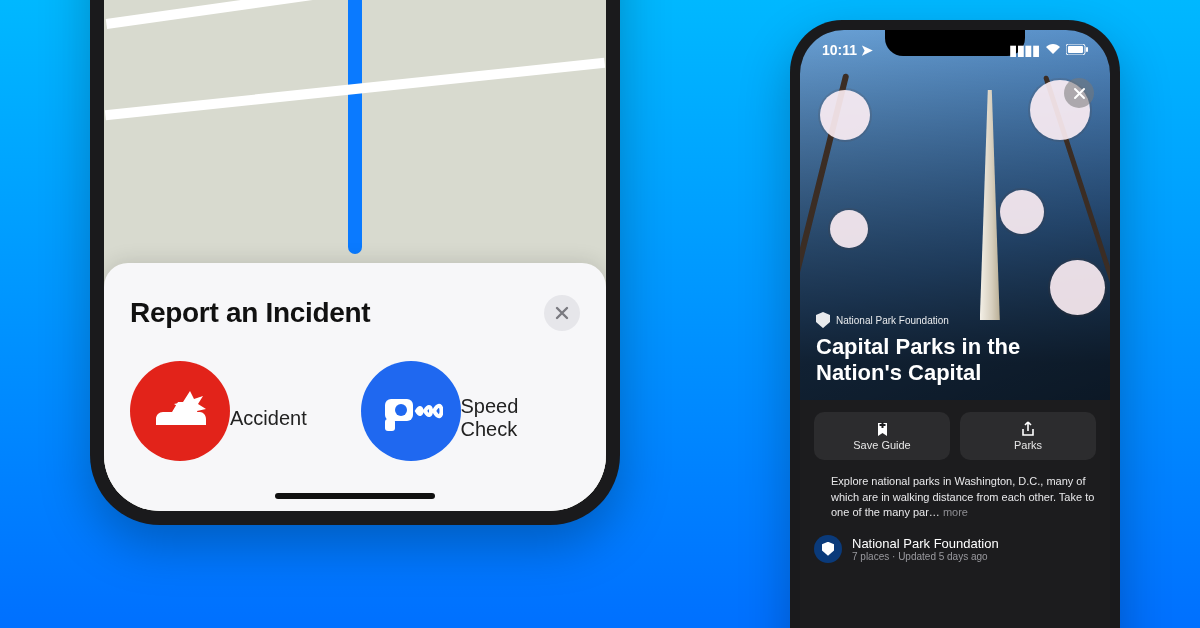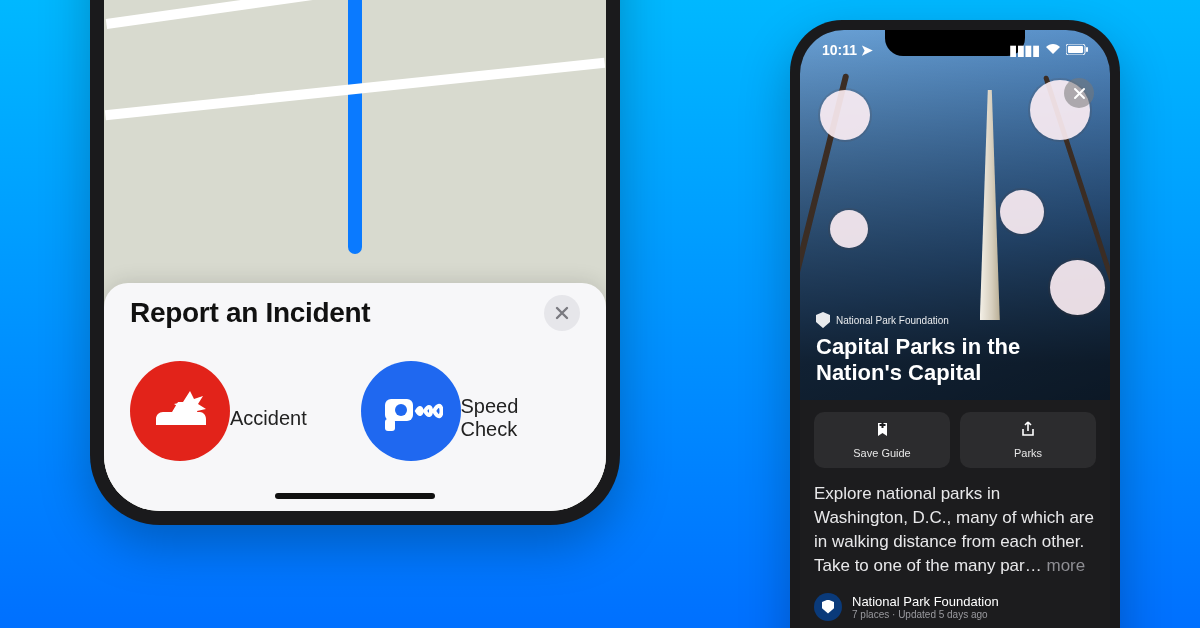--- a/index.html
+++ b/index.html
@@ -37,21 +37,21 @@
   }
   .map::before { top:150px; left:0; width:100%; height:10px; transform:rotate(-8deg);}
   .map::after  { top:250px; left:0; width:100%; height:10px; transform:rotate(-6deg);}
   .route {
     position:absolute; top:0; left:50%; transform:translateX(-50%);
     width:14px; height:420px; background:#0a7aff; border-radius:7px;
   }
   .sheet {
     position:absolute; left:0; right:0; bottom:0;
     background:#f7f7f9; border-radius:24px 24px 0 0;
-    padding:12px 26px 50px;
+    padding:32px 26px 50px;
     box-shadow:0 -2px 20px rgba(0,0,0,.12);
   }
   .sheet-head { display:flex; justify-content:space-between; align-items:center; }
   .sheet-title { font-size:28px; font-weight:700; color:#111; letter-spacing:-.3px;}
   .close-btn {
     width:36px; height:36px; border-radius:50%; background:#e6e6ea;
     display:flex; align-items:center; justify-content:center;
     color:#7a7a80; font-size:20px; cursor:pointer;
   }
   .options { display:flex; justify-content:space-between; margin-top:30px; gap:12px;}
@@ -131,22 +131,22 @@
     position:absolute; top:370px; left:0; right:0; bottom:0;
     background:#1c1c1e; color:#fff; padding:12px 14px 0;
   }
   .btn-row { display:flex; gap:10px; }
   .pill {
     flex:1; background:#2c2c2e; border-radius:10px;
     display:flex; flex-direction:column; align-items:center; justify-content:center;
     padding:9px 0; cursor:pointer;
   }
   .pill .ic { font-size:15px; line-height:1;}
-  .pill .lbl { font-size:11px; margin-top:8px; color:#e6e6e6;}
-  .desc { font-size:17px; line-height:1.42; margin-top:14px; color:#e8e8ea;}
+  .pill .lbl { font-size:11px; margin-top:0; color:#e6e6e6;}
+  .desc { font-size:11px; line-height:1.42; margin-top:14px; color:#e8e8ea;margin-left:17px;}
   .more { color:#8e8e93;}
   .author-row { display:flex; align-items:center; gap:10px; margin-top:14px;}
   .author-badge{
     width:28px;height:28px;border-radius:50%;background:#0a3a7a;
     display:flex;align-items:center;justify-content:center;
   }
   .author-badge .s{width:12px;height:14px;background:#fff;clip-path:polygon(50% 0,100% 18%,100% 62%,50% 100%,0 62%,0 18%);}
   .author-text .name{font-size:13px;}
   .author-text .meta{font-size:10px;color:#9a9a9f;}
 </style>

